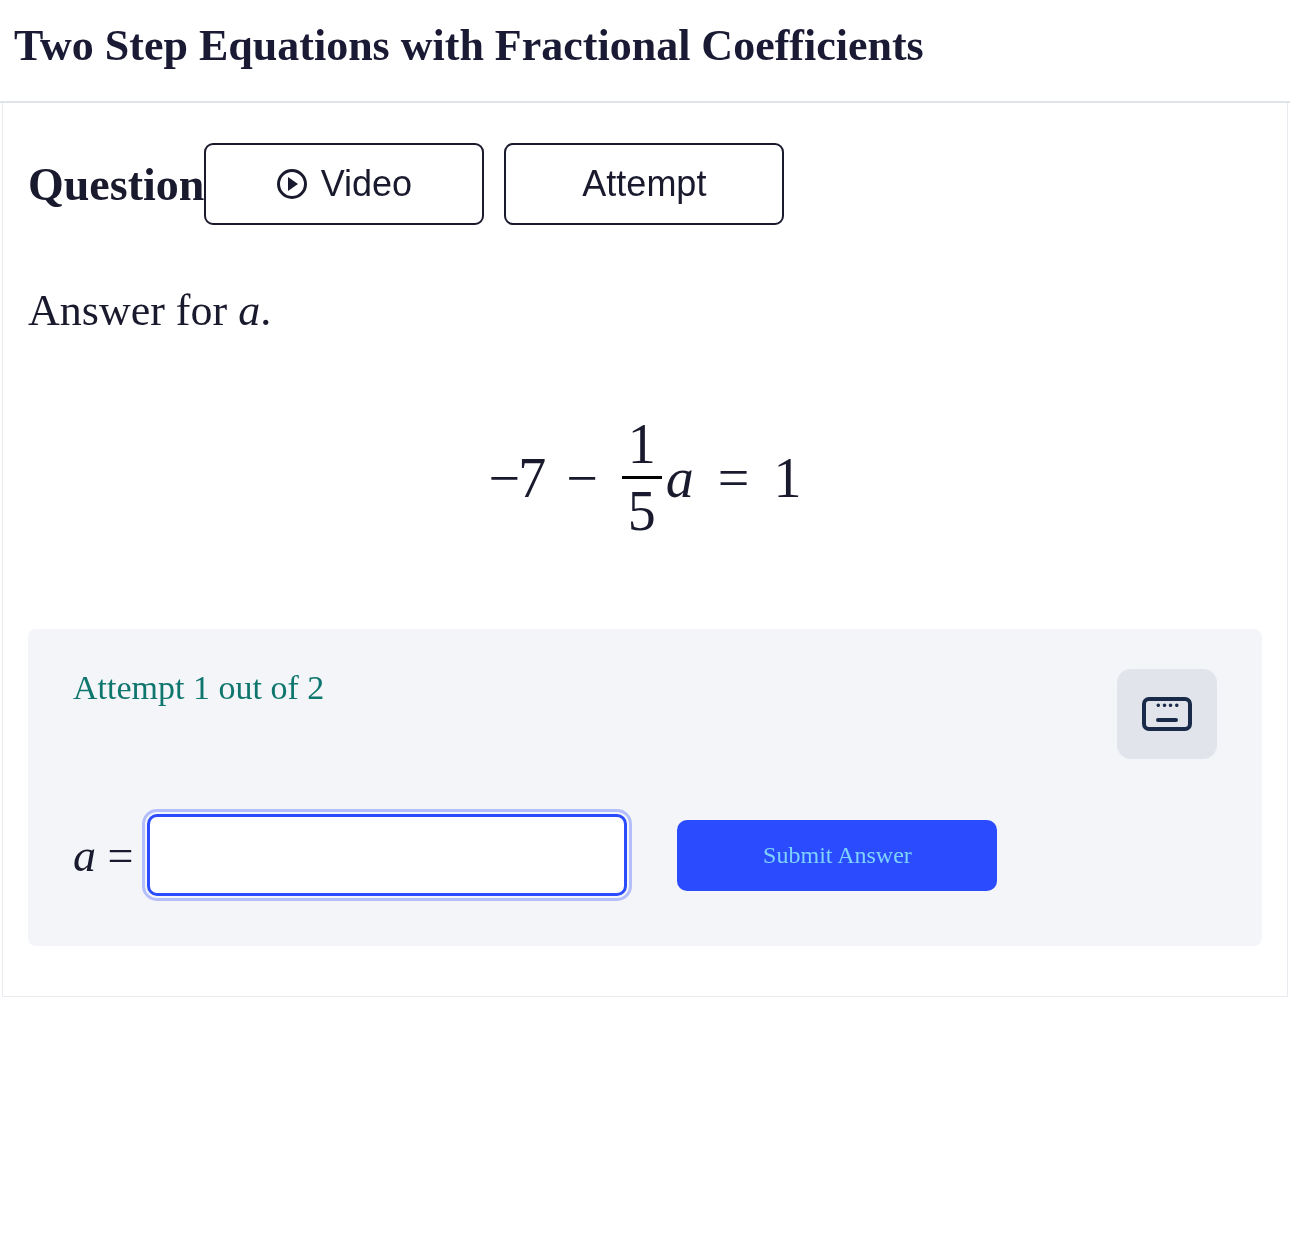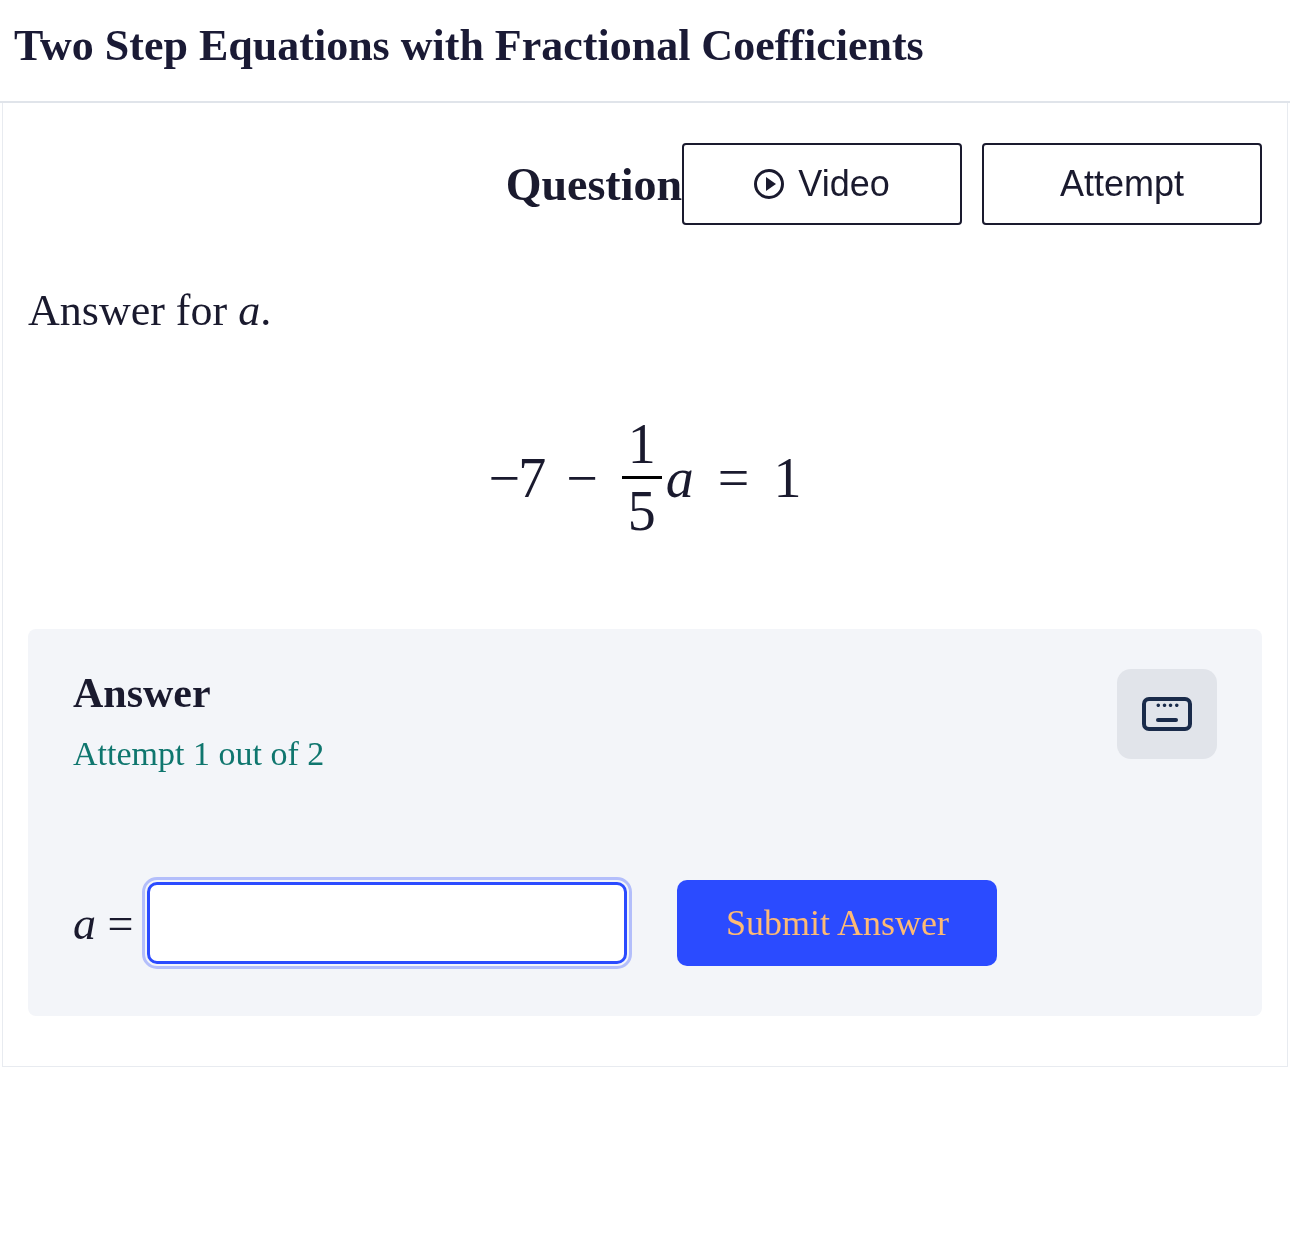--- a/index.html
+++ b/index.html
@@ -23,36 +23,36 @@
     .content {
       background: #fff;
       border: 1px solid #e8ebf0;
       border-top: none;
       padding: 40px 25px 50px;
       margin: 0 2px;
     }
     .question-row {
       display: flex;
       align-items: center;
-      justify-content: flex-end;
+      justify-content: flex-start;
       margin-bottom: 60px;
     }
     .question-label {
       font-size: 46px;
       font-weight: 700;
       color: #1a1a2e;
     }
     .button-group {
       display: flex;
       gap: 20px;
     }
     .outline-btn {
       border: 2px solid #1a1a2e;
       background: #fff;
-      border-radius: 4px;
+      border-radius: 9px;
       padding: 18px 40px;
       font-size: 36px;
       font-family: 'Segoe UI', Arial, sans-serif;
       color: #1a1a2e;
       cursor: pointer;
       display: flex;
       align-items: center;
       gap: 14px;
       min-width: 280px;
       justify-content: center;
@@ -193,24 +193,24 @@
       border-radius: 10px;
       outline: 3px solid rgba(60, 90, 255, 0.35);
       outline-offset: 2px;
       font-size: 40px;
       padding: 0 18px;
       background: #fff;
       font-family: 'Times New Roman', serif;
     }
     .submit-btn {
       background: #2b4bff;
-      color: #fdba74;
+      color: #7dd3fc;
       border: none;
       border-radius: 10px;
-      font-size: 36px;
+      font-size: 24px;
       font-family: Georgia, serif;
       padding: 22px 40px;
       cursor: pointer;
       min-width: 320px;
     }
   </style>
 </head>
 <body>
 
 <div class="header">
@@ -245,21 +245,20 @@
       <span class="frac-den">5</span>
     </span>
     <span class="eq-var">a</span>
     <span class="equals">=</span>
     <span>1</span>
   </div>
 
   <div class="answer-panel">
     <div class="answer-header">
       <div>
-        <div class="answer-label">Answer</div>
         <div class="attempt-text">Attempt 1 out of 2</div>
       </div>
       <button class="keyboard-btn">
         <span class="keyboard-icon"></span>
       </button>
     </div>
 
     <div class="answer-row">
       <div class="answer-input-wrap">
         <span class="a-eq">

